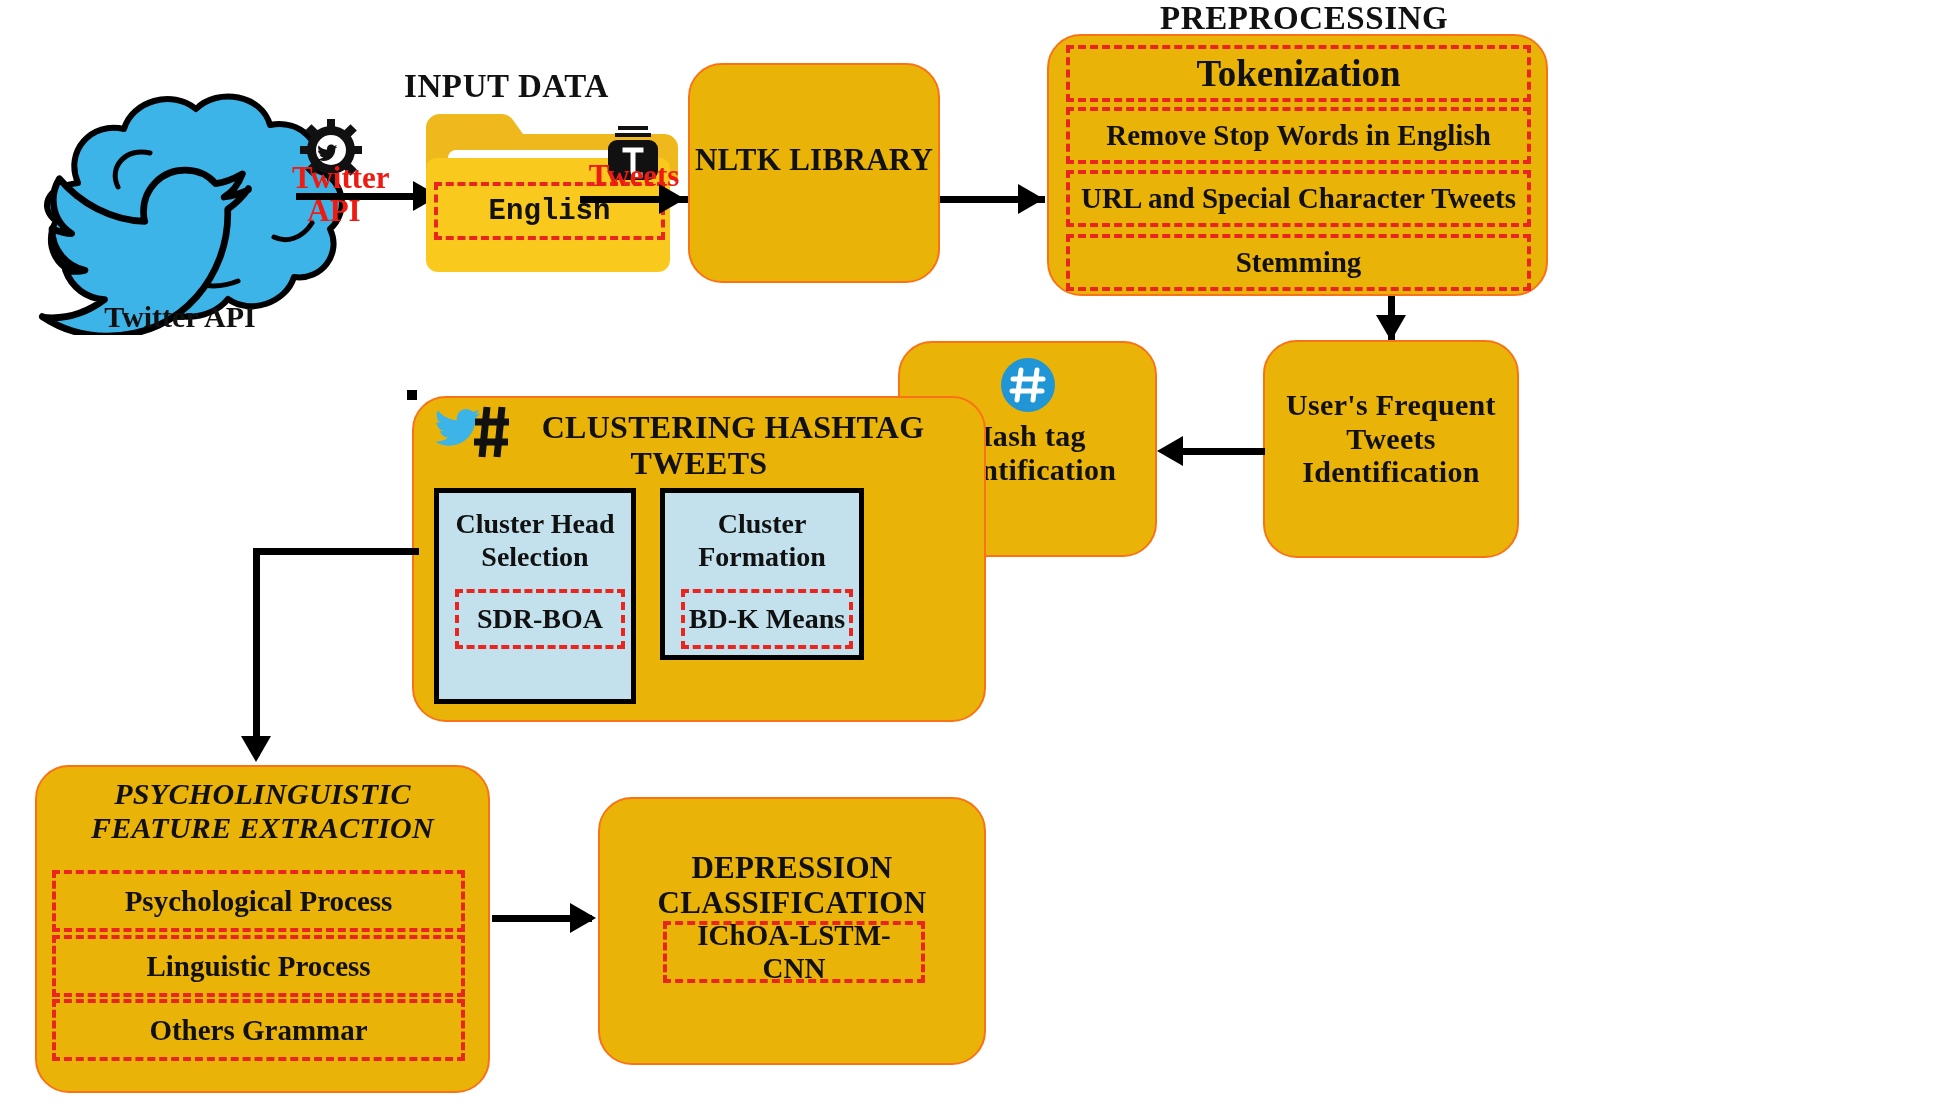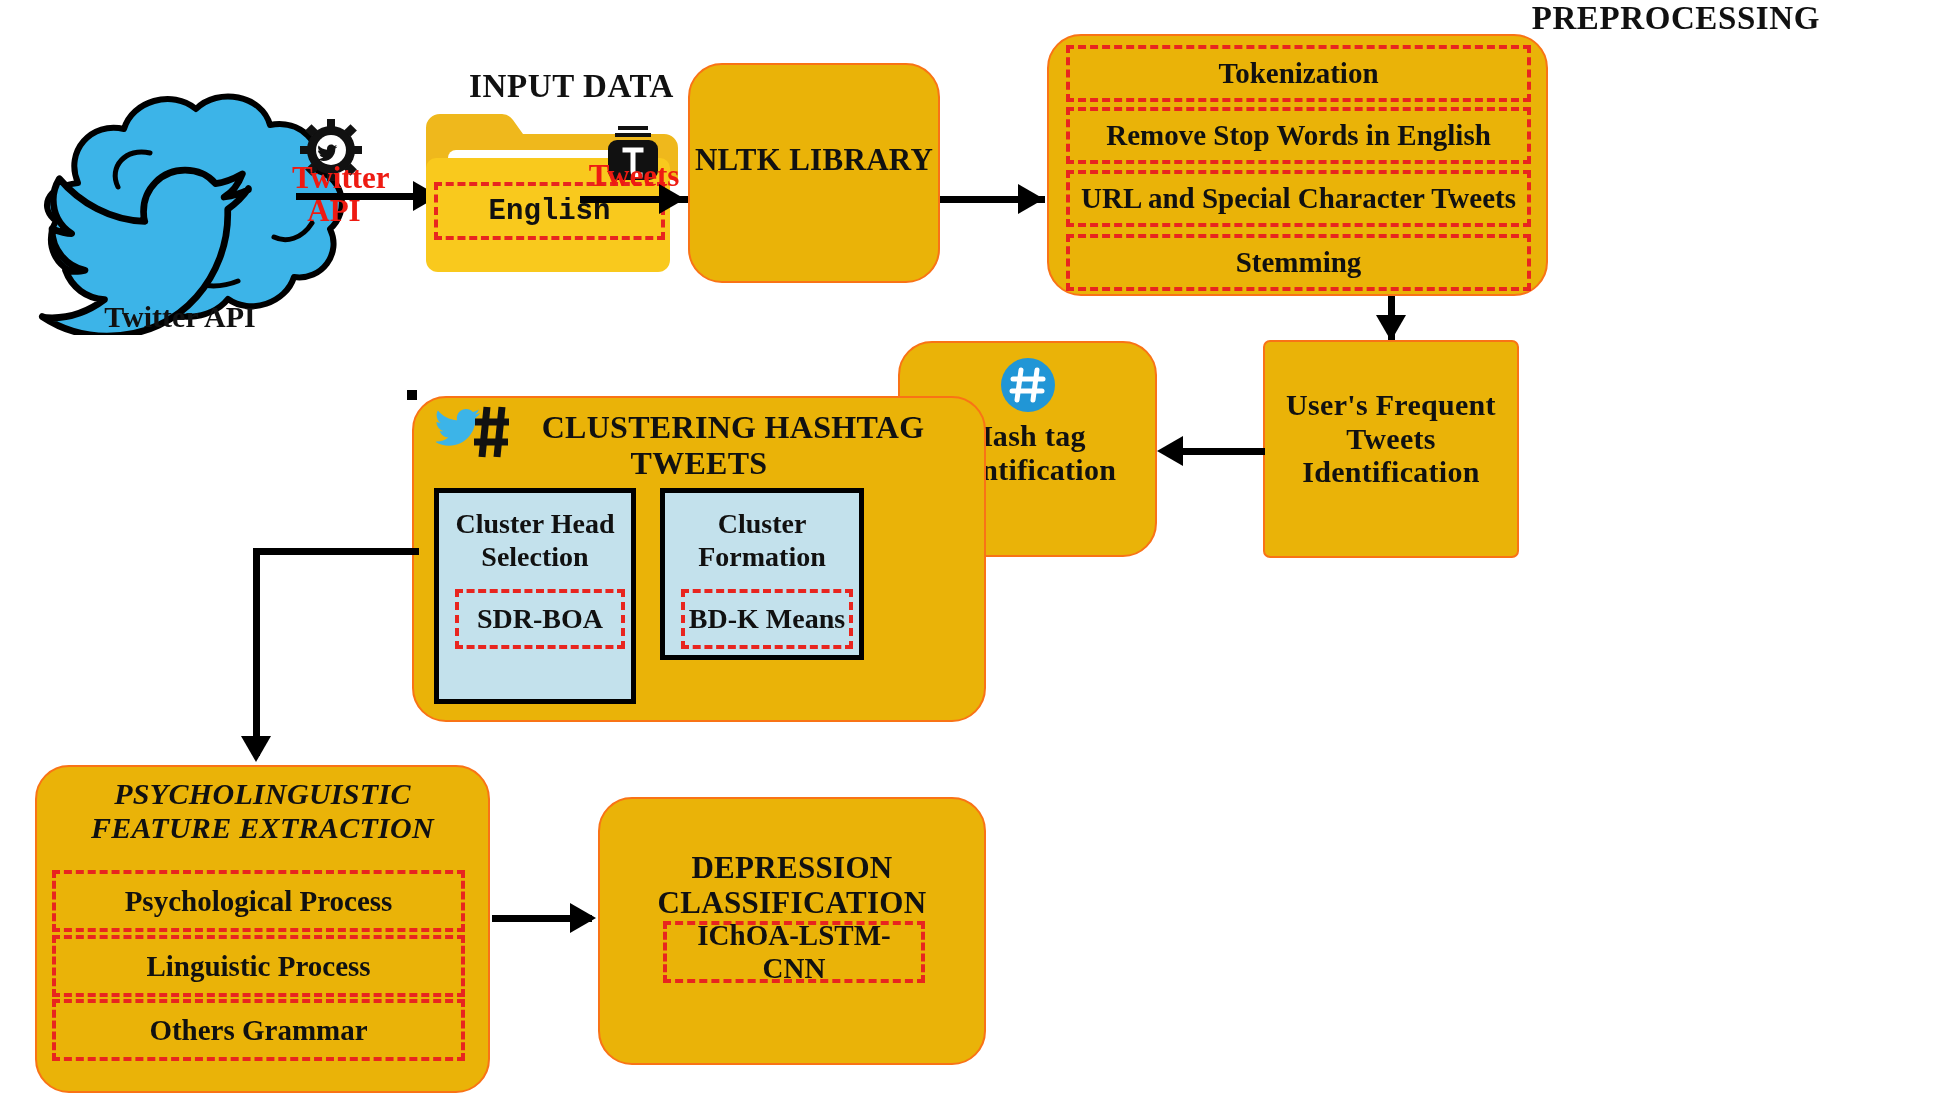--- a/index.html
+++ b/index.html
@@ -90,21 +90,21 @@
   .plain-label {
     position: absolute;
     color: #111111;
     font-weight: bold;
     text-align: center;
   }
   .section-title {
     position: absolute;
     color: #111111;
     font-weight: bold;
-    text-align: right;
+    text-align: left;
     letter-spacing: 0.6px;
   }
   .icon-abs { position: absolute; }
   .cloud-wrap { position: absolute; }
   .folder-wrap { position: absolute; }
 </style>
 </head>
 <body>
 
 <div id="canvas">
@@ -192,37 +192,37 @@
 
   <div class="node" style="left:688px; top:63px; width:252px; height:220px;">
     <div class="node-title" style="position:absolute; left:0; right:0; top:78px; font-size:31px;">NLTK LIBRARY</div>
   </div>
 
   <div class="line" style="left:940px; top:196px; width:105px; height:7px;"></div>
   <div class="arrow-head ah-right" style="left:1018px; top:184px;"></div>
 
   <div class="section-title" style="left:1160px; top:0px; width:660px; font-size:33px;">PREPROCESSING</div>
   <div class="node" style="left:1047px; top:34px; width:501px; height:262px;"></div>
-  <div class="dashbox" style="left:1066px; top:45px; width:465px; height:57px; font-size:29px;">
+  <div class="dashbox" style="left:1066px; top:45px; width:465px; height:57px; font-size:37px;">
     <span>Tokenization</span>
   </div>
   <div class="dashbox" style="left:1066px; top:107px; width:465px; height:57px; font-size:29px;">
     <span>Remove Stop Words in English</span>
   </div>
   <div class="dashbox" style="left:1066px; top:170px; width:465px; height:57px; font-size:29px;">
     <span>URL and Special Character Tweets</span>
   </div>
   <div class="dashbox" style="left:1066px; top:234px; width:465px; height:57px; font-size:29px;">
     <span>Stemming</span>
   </div>
 
   <div class="line" style="left:1388px; top:296px; width:7px; height:45px;"></div>
   <div class="arrow-head ah-down" style="left:1376px; top:315px;"></div>
 
-  <div class="node" style="left:1263px; top:340px; width:256px; height:218px;border-radius:7px;">
+  <div class="node" style="left:1263px; top:340px; width:256px; height:218px;">
     <div class="node-title" style="position:absolute; left:0; right:0; top:46px; font-size:30px;">
       <span>User's Frequent</span><br>
       <span>Tweets</span><br>
       <span>Identification</span>
     </div>
   </div>
 
   <div class="line" style="left:1183px; top:448px; width:82px; height:7px;"></div>
   <div class="arrow-head ah-left" style="left:1157px; top:436px;"></div>
 

